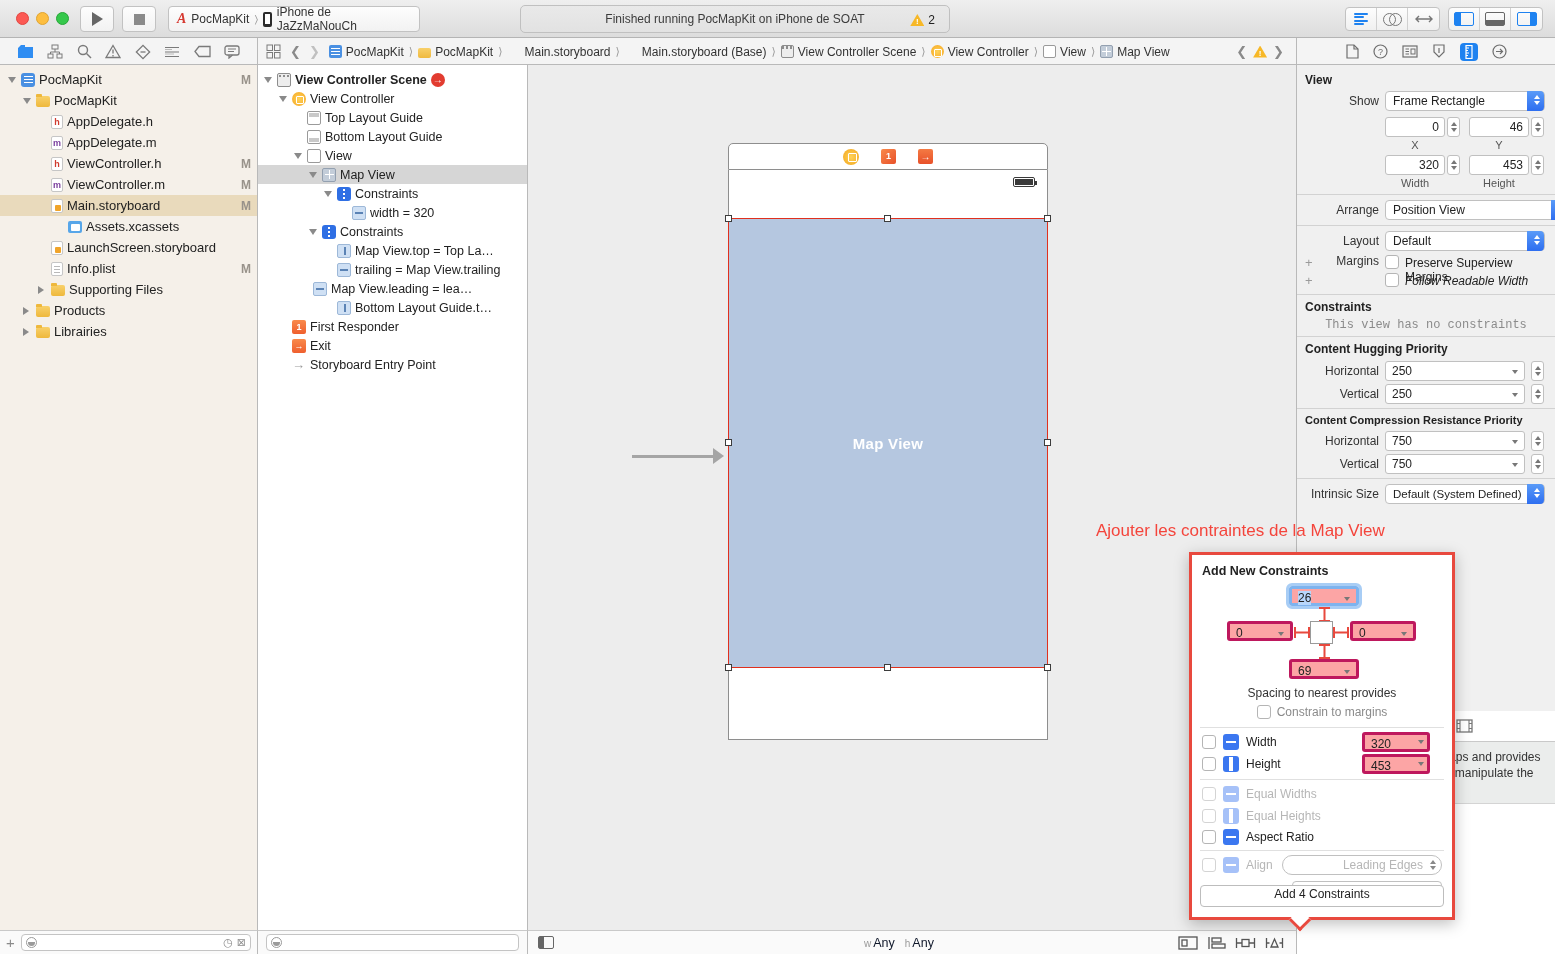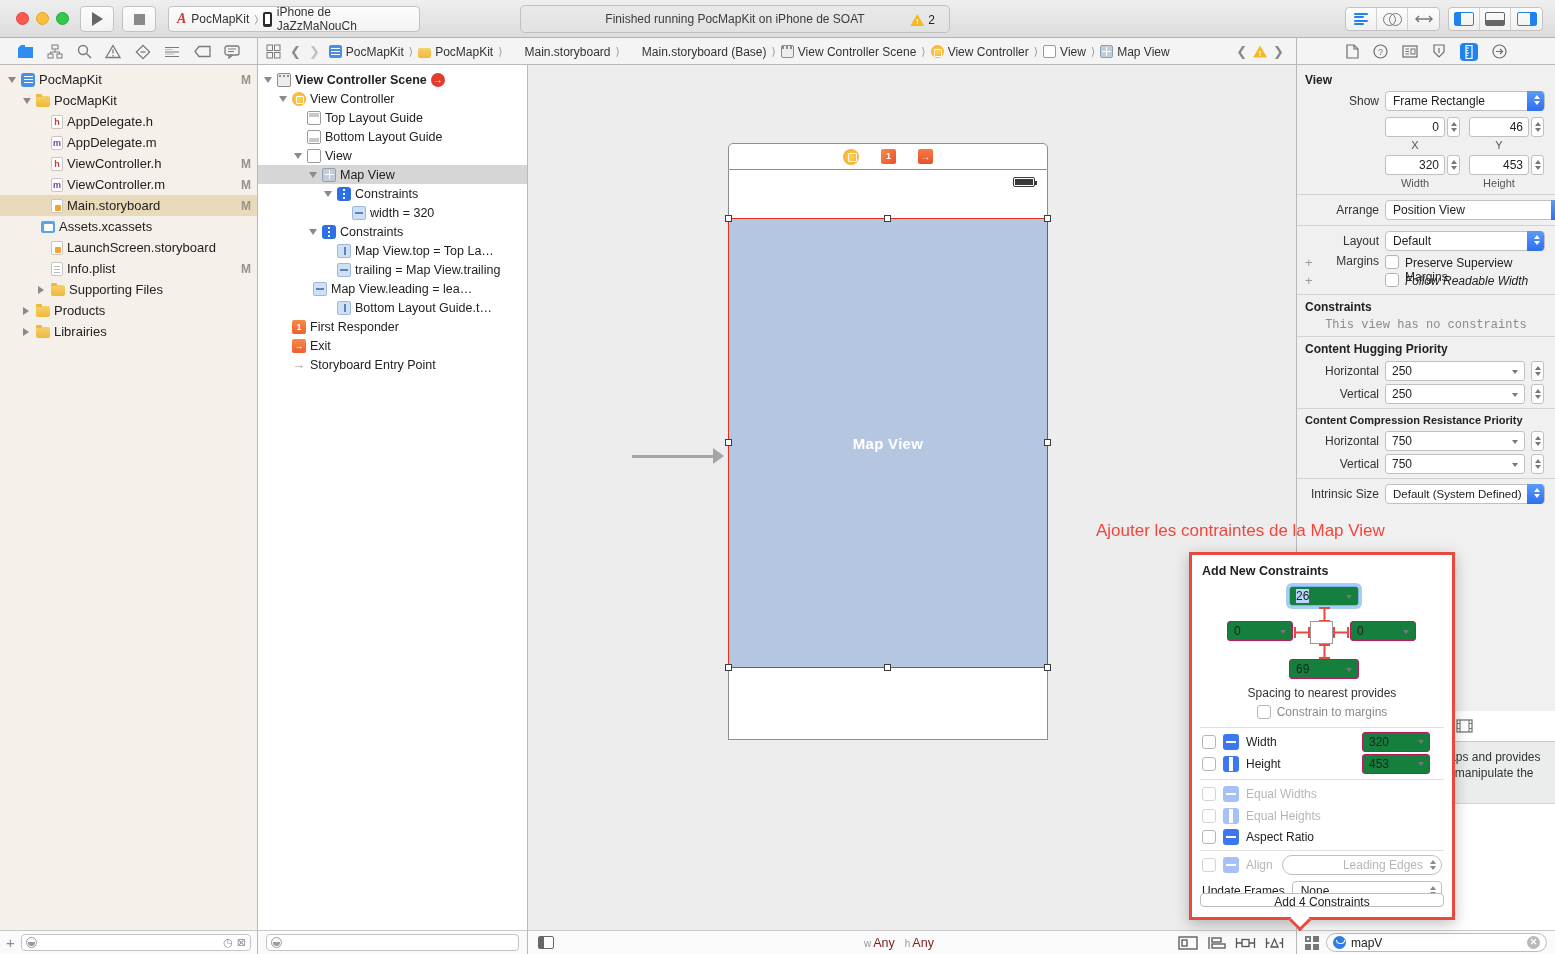--- a/index.html
+++ b/index.html
@@ -156,21 +156,21 @@
   .entry-arrow .shaft{ position:absolute; left:0; top:1.5px; width:84px; height:3px; background:#a5a5a5; }
   .entry-arrow .head{ position:absolute; right:0; top:-5px; width:0; height:0;
     border-left:11px solid #a5a5a5; border-top:8px solid transparent; border-bottom:8px solid transparent; }
 
   .canvas-bottom { position:absolute; left:528px; top:930px; width:769px; height:24px; background:#fafafa;
     border-top:1px solid #c9c9c9; border-right:1px solid #b9b9b9; display:flex; align-items:center; }
   .ob-toggle { margin-left:10px; width:16px; height:13px; border:1.5px solid #666; border-radius:2px; position:relative; }
   .ob-toggle::before{ content:""; position:absolute; left:0; top:0; bottom:0; width:5px; background:#666; }
   .sizeclass { position:absolute; left:50%; transform:translateX(-48px); display:flex; align-items:baseline; gap:2px; }
   .sizeclass .pre{ font-size:10px; color:#9a9a9a; }
-  .sizeclass .val{ font-size:12.5px; color:#7f1d1d; margin-right:8px; }
+  .sizeclass .val{ font-size:12.5px; color:#0f172a; margin-right:8px; }
   .cb-icons { position:absolute; right:12px; display:flex; gap:9px; align-items:center; }
   .cb-icons svg { display:block; }
 
   
   .inspector { position:absolute; left:1297px; top:65px; width:258px; height:646px; background:#f0f0f0; font-size:12px; }
   .insp-abs { position:absolute; }
   .hdr { font-weight:bold; color:#222; }
   .ilabel { position:absolute; width:78px; text-align:right; color:#333; line-height:20px; }
   .sep { position:absolute; left:0; right:0; height:1px; background:#d2d2d2; }
   .field { position:absolute; height:20px; background:#fff; border:1px solid #c0c0c0; border-radius:3px;
@@ -227,21 +227,21 @@
   .half-circle::after{ content:""; position:absolute; left:1px; right:1px; bottom:1px; height:4px; background:#9a9a9a; border-radius:0 0 5px 5px; }
   .ff-right { margin-left:auto; display:flex; gap:4px; color:#8e8e8e; font-size:11px; }
 
   
   .annotation { position:absolute; left:1096px; top:521px; width:420px; font-size:17px; color:#f4453c; z-index:40; }
   .popover { position:absolute; left:1189px; top:552px; width:266px; height:368px; background:#fff;
     border:3px solid #e8493e; z-index:50; box-shadow:0 4px 14px rgba(0,0,0,.25); font-size:12px; }
   .popover .arrow { position:absolute; left:100px; bottom:-11px; width:16px; height:16px; background:#fff;
     border-right:3px solid #e8493e; border-bottom:3px solid #e8493e; transform:rotate(45deg); }
   .pop-title { position:absolute; left:10px; top:9px; font-weight:bold; font-size:12.5px; }
-  .pcombo { position:absolute; height:20px; background:#15803d; border:1px solid #be185d; border-radius:3px;
+  .pcombo { position:absolute; height:20px; background:#fca5a5; border:3px solid #be185d; border-radius:3px;
     line-height:18px; padding:0 16px 0 6px; }
   .pcombo::after{ content:""; position:absolute; right:6px; top:8px; width:0; height:0;
     border-left:3.5px solid transparent; border-right:3.5px solid transparent; border-top:4px solid #777; }
   .pcombo.focus { outline:3px solid #a8cdf5; border-color:#7eb3ee; }
   .pcombo.focus .v { background:#b8d6fb; }
   .csq { position:absolute; left:118px; top:66px; width:23px; height:23px; background:#fff; border:1px solid #9a9a9a; }
   .ibeam { position:absolute; }
   .pop-center { position:absolute; left:0; right:0; text-align:center; color:#333; }
   .prow { position:absolute; left:10px; right:10px; height:20px; display:flex; align-items:center; gap:7px; }
   .pc-icon { width:16px; height:16px; border-radius:3px; background:#3b77f0; position:relative; flex:none; }
@@ -249,21 +249,21 @@
     border-left:2px solid #fff; border-right:2px solid #fff; }
   .pc-icon.v::after{ left:7px; right:7px; top:3px; bottom:3px; height:auto; width:2px; border:none;
     box-shadow:0 -1px 0 1px #fff,0 1px 0 1px #fff; background:#fff; }
   .prow.dis .pc-icon{ opacity:.45; } .prow.dis .plabel{ color:#b6b6b6; } .prow.dis .chk{ border-color:#d4d4d4; }
   .pvalue { position:absolute; right:12px; width:68px; }
   .psel { height:20px; background:#fff; border:1px solid #c0c0c0; border-radius:4px; position:relative;
     line-height:18px; padding:0 18px 0 8px; flex:1; }
   .psel .updn i.up{ border-bottom-color:#888; } .psel .updn i.dn{ border-top-color:#888; }
   .psel .updn{ position:absolute; right:5px; top:3.5px; }
   .psel.capsule { border-radius:10px; color:#b6b6b6;text-align:right; }
-  .pop-btn { position:absolute; left:8px; right:8px; bottom:10px; height:14px; background:#fff;
+  .pop-btn { position:absolute; left:8px; right:8px; bottom:10px; height:22px; background:#fff;
     border:1px solid #bdbdbd; border-radius:4px; text-align:center; line-height:16px; font-size:12px; color:#222; }
   .psep { position:absolute; left:8px; right:8px; height:1px; background:#e0e0e0; }
 
   svg.icn { display:block; }
 </style>
 </head>
 <body>
 
 <div class="toolbar">
   <span class="tl red"></span>
@@ -480,21 +480,21 @@
       <span class="ti ti-docbase ti-file-m">m</span>
       <span class="lbl">ViewController.m</span>
       <span class="badge">M</span>
     </div>
     <div class="nrow sel" style="padding-left: 38px;">
       <span class="disc"></span>
       <span class="ti ti-docbase ti-storyboard"></span>
       <span class="lbl">Main.storyboard</span>
       <span class="badge">M</span>
     </div>
-    <div class="nrow" style="padding-left: 28px;">
+    <div class="nrow" style="padding-left: 55px;">
       <span class="disc"></span>
       <span class="ti ti-xcassets"></span>
       <span class="lbl">Assets.xcassets</span>
     </div>
     <div class="nrow" style="padding-left: 38px;">
       <span class="disc"></span>
       <span class="ti ti-docbase ti-storyboard"></span>
       <span class="lbl">LaunchScreen.storyboard</span>
     </div>
     <div class="nrow" style="padding-left: 38px;">
@@ -748,28 +748,20 @@
     <span style="width:17px;height:17px;border:2px solid #1e82f0;border-radius:50%;display:flex;align-items:center;justify-content:center;">
       <span style="width:7px;height:7px;border:1.7px solid #1e82f0;border-radius:2px;"></span>
     </span>
     <svg class="icn" width="17" height="14" viewBox="0 0 17 14">
       <rect x="1" y="1" width="15" height="12" stroke="#777" stroke-width="1.3" fill="none"></rect>
       <path d="M4 1 V13 M13 1 V13 M1 4.5 H4 M1 9.5 H4 M13 4.5 H16 M13 9.5 H16" stroke="#777" stroke-width="1.1"></path>
     </svg>
   </div>
   <div class="lib-desc">
     <b>Map Kit View</b><span> - Displays maps and provides an embeddable interface to manipulate the map content.</span>
-  </div>
-  <div class="lib-search">
-    <span class="grid-ic"></span>
-    <span class="searchfield">
-      <span class="blue-filter"></span>
-      <span>mapV</span>
-      <span class="clear-x">✕</span>
-    </span>
   </div>
 </div>
 
 <div class="nav-filterbar">
   <span style="color:#8a8a8a;font-size:15px;">+</span>
   <span class="filterfield">
     <span class="half-circle"></span>
     <span class="ff-right">
       <span>◷</span>
       <span>⊠</span>

